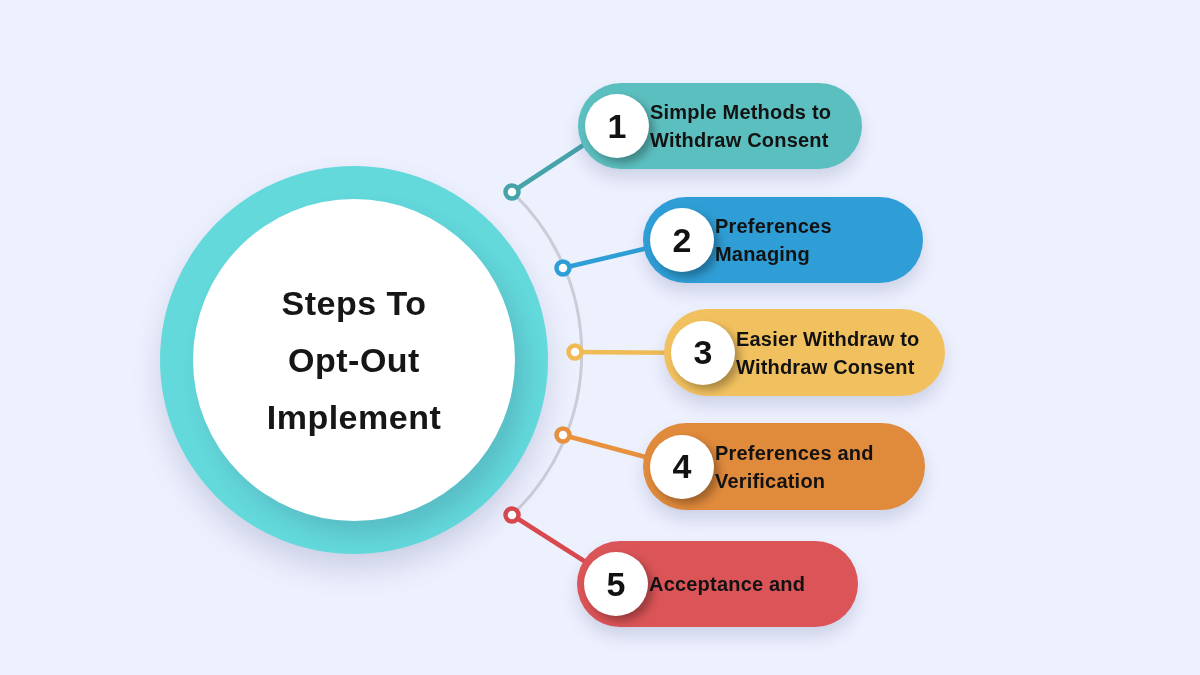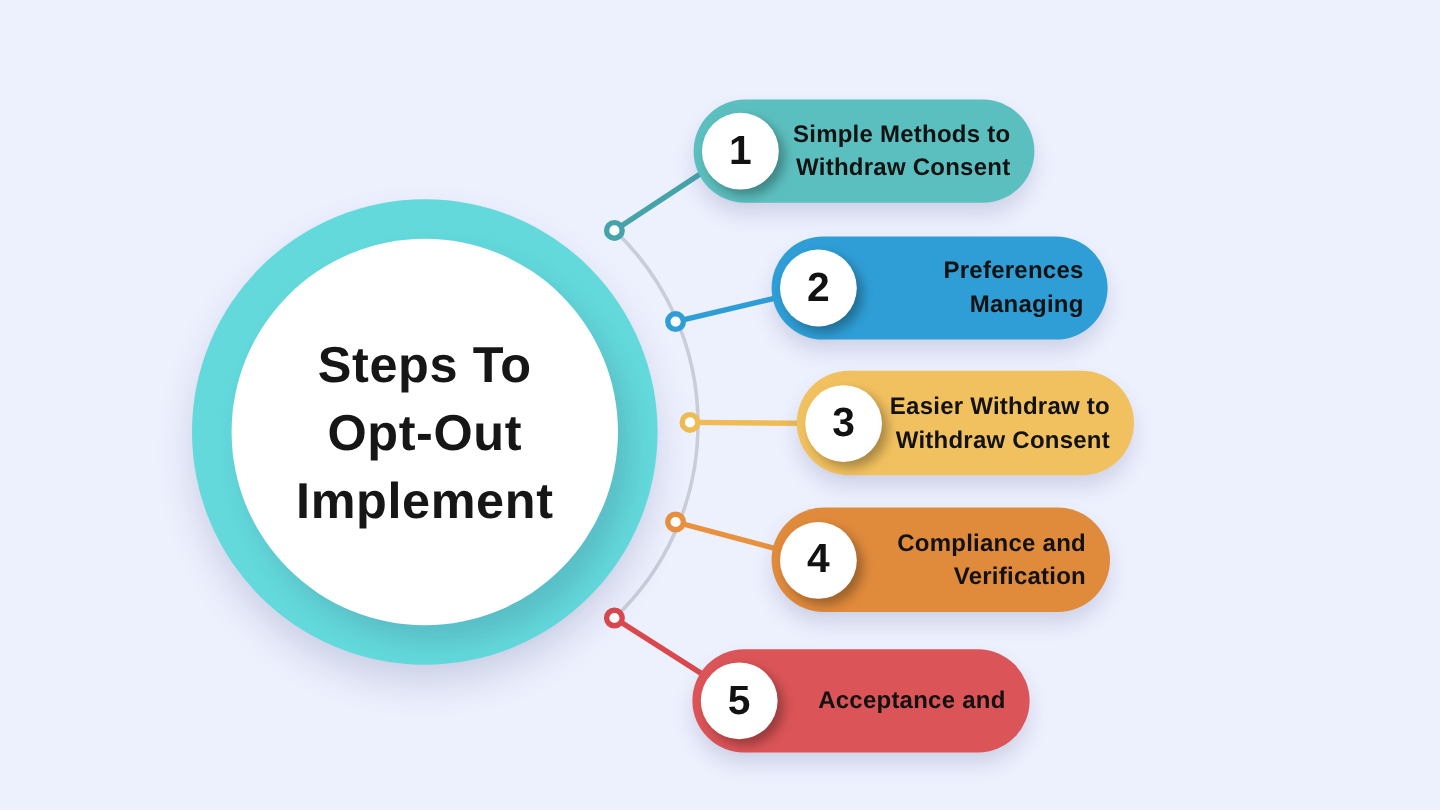--- a/index.html
+++ b/index.html
@@ -12,37 +12,37 @@
   .ring{
     position:absolute;left:160px;top:166px;width:388px;height:388px;
     border-radius:50%;box-shadow:0 16px 28px rgba(90,100,150,0.22);
   }
   .inner{
     position:absolute;left:33px;top:33px;width:322px;height:322px;border-radius:50%;
     background:#ffffff;box-shadow:10px 14px 22px rgba(40,50,80,0.16);
     display:flex;flex-direction:column;justify-content:center;text-align:center;
   }
   .title-line{
-    font-size:42px;font-weight:700;line-height:57px;letter-spacing:0.5px;color:#161616;
+    font-size:34px;font-weight:700;line-height:57px;letter-spacing:0.5px;color:#161616;
   }
   
   .pill{
     position:absolute;border-radius:44px;
     box-shadow:0 10px 16px rgba(90,100,150,0.20);
   }
   .num{
     position:absolute;left:7px;top:50%;transform:translateY(-50%);
     width:64px;height:64px;border-radius:50%;background:#ffffff;
     box-shadow:5px 5px 9px rgba(0,0,0,0.30);
     display:flex;align-items:center;justify-content:center;
     font-size:34px;font-weight:700;color:#121212;
   }
   .label{
-    position:absolute;left:72px;right:20px;top:50%;transform:translateY(-50%);
-    text-align:right;font-size:20px;font-weight:700;color:#121212;line-height:28px;
+    position:absolute;left:72px;right:8px;top:50%;transform:translateY(-50%);
+    text-align:left;font-size:20px;font-weight:700;color:#121212;line-height:28px;
     letter-spacing:0.2px;
   }
   .p1{left:578px;top:83px;width:284px;height:86px;}
   .p2{left:643px;top:197px;width:280px;height:86px;}
   .p3{left:664px;top:309px;width:281px;height:87px;}
   .p4{left:643px;top:423px;width:282px;height:87px;}
   .p5{left:577px;top:541px;width:281px;height:86px;}
 </style>
 </head>
 <body>
@@ -93,21 +93,21 @@
     <div class="num">3</div>
     <div class="label">
       <span style="display:block">Easier Withdraw to</span>
       <span style="display:block">Withdraw Consent</span>
     </div>
   </div>
 
   <div class="pill p4" style="background: rgb(224, 138, 60);">
     <div class="num">4</div>
     <div class="label">
-      <span style="display:block">Compliance and</span>
+      <span style="display:block">Preferences and</span>
       <span style="display:block">Verification</span>
     </div>
   </div>
 
   <div class="pill p5" style="background: rgb(219, 84, 87);">
     <div class="num">5</div>
     <div class="label">
       <span style="display:block">Acceptance and</span>
     </div>
   </div>

